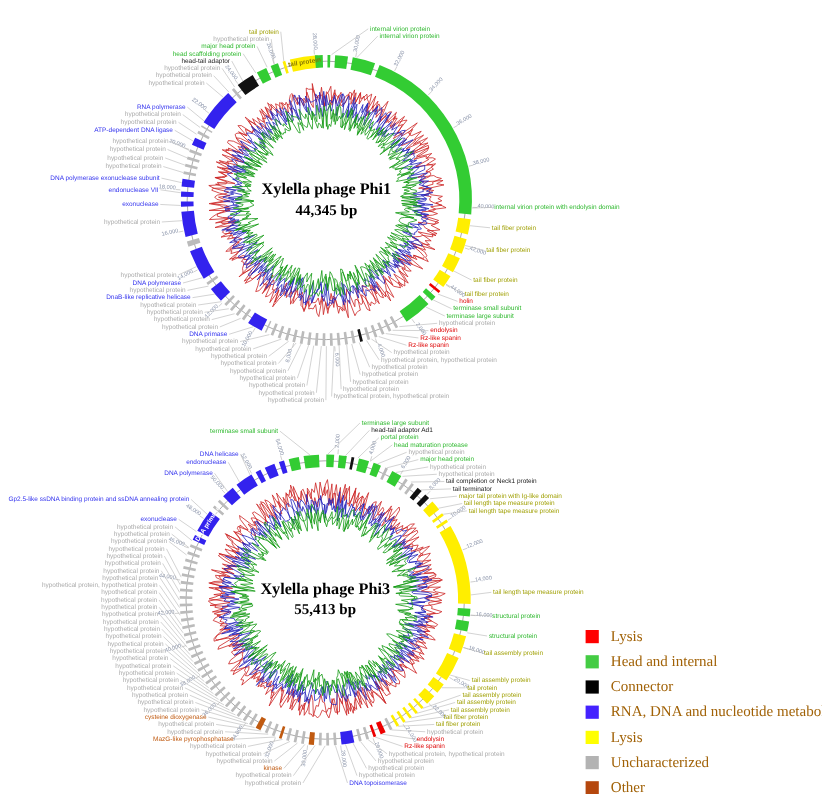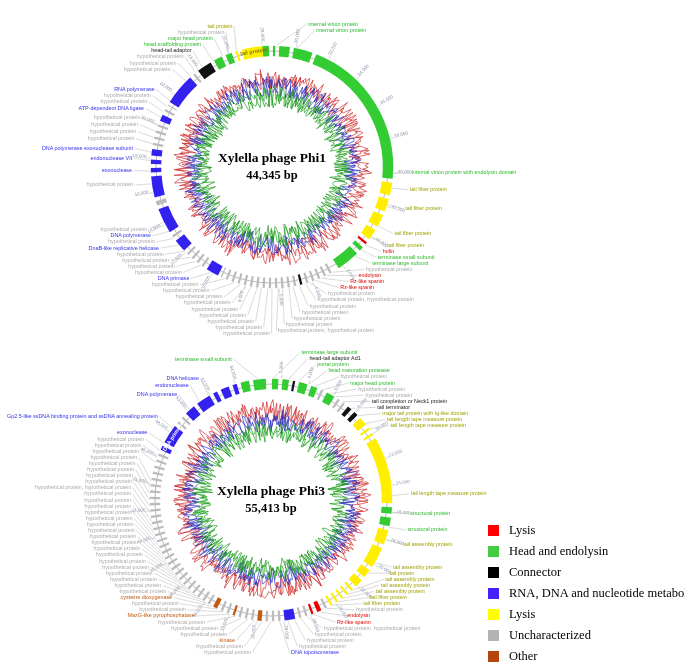--- a/index.html
+++ b/index.html
@@ -4,21 +4,21 @@
 <style>
   html,body{margin:0;padding:0;background:#fff;}
   .stage{position:relative;width:685px;height:662px;background:#fff;overflow:hidden;
          font-family:"Liberation Sans",sans-serif;}
   .stage svg{position:absolute;left:0;top:0;}
   .map-title{font-family:"Liberation Serif",serif;font-weight:bold;font-size:13.5px;fill:#000;}
   .map-size{font-family:"Liberation Serif",serif;font-weight:bold;font-size:12.5px;fill:#000;}
   .legend{position:absolute;left:488px;top:523px;}
   .legend-row{display:flex;align-items:center;height:15px;margin-bottom:6px;}
   .legend-swatch{width:11px;height:11px;margin-right:10px;flex:0 0 11px;}
-  .legend-label{font-family:"Liberation Serif",serif;font-size:12.5px;color:#000000;white-space:nowrap;}
+  .legend-label{font-family:"Liberation Serif",serif;font-size:12.5px;color:#a16207;white-space:nowrap;}
 </style>
 </head>
 <body>
 
 <div class="stage">
   <svg id="maps-svg" width="685" height="662" viewBox="0 0 685 662">
     <g id="g-phi1">
         <circle cx="272" cy="167" r="116" fill="none" stroke="#888" stroke-width="0.6"></circle>
         <path d="M272.0 78.8 L273.7 76.7 L275.7 71.9 L276.6 87.7 L278.9 77.2 L280.4 79.9 L281.9 81.3 L284.2 76.9 L284.6 85.5 L286.8 82.2 L289.0 79.4 L290.9 79.0 L291.6 83.2 L295.5 74.9 L294.3 85.9 L296.0 86.1 L300.5 77.2 L299.2 86.7 L303.3 80.0 L303.8 83.7 L307.0 80.4 L309.8 78.4 L307.4 88.2 L305.2 96.7 L311.1 88.2 L310.5 93.0 L315.8 86.6 L316.6 88.7 L316.4 92.4 L323.4 84.4 L319.6 93.7 L315.6 102.7 L321.7 96.6 L321.7 99.4 L323.2 100.0 L323.5 102.2 L329.9 97.0 L324.9 105.5 L328.6 103.7 L337.1 97.0 L331.6 105.3 L335.5 103.7 L332.7 108.8 L327.8 115.5 L335.0 111.1 L334.6 113.5 L343.9 107.9 L341.2 112.3 L343.1 113.0 L351.0 109.4 L345.8 115.3 L346.2 117.1 L338.5 124.1 L350.2 118.7 L350.6 120.5 L341.7 127.6 L356.9 121.1 L357.2 123.0 L356.1 125.6 L344.9 132.8 L355.4 129.9 L355.0 131.9 L357.3 132.9 L346.4 138.9 L353.1 138.1 L363.0 136.5 L359.3 139.6 L354.9 142.8 L358.4 143.5 L359.1 145.1 L357.7 147.2 L350.3 150.5 L352.0 151.7 L369.2 150.4 L363.9 153.1 L370.0 154.1 L352.3 158.0 L361.4 158.7 L358.1 160.7 L353.3 162.6 L359.3 164.0 L358.1 165.6 L358.4 167.3 L361.6 169.0 L368.3 171.0 L358.9 172.3 L363.0 174.3 L360.9 175.9 L351.7 176.5 L351.2 178.0 L350.4 179.4 L352.1 181.3 L365.6 185.5 L362.6 186.8 L348.4 185.2 L353.0 187.9 L354.5 190.0 L364.2 194.7 L360.2 195.3 L360.7 197.4 L352.2 196.2 L349.9 197.1 L346.3 197.3 L343.4 197.8 L362.5 208.0 L351.9 205.1 L342.6 202.4 L354.0 210.0 L355.7 213.0 L354.7 214.5 L356.9 218.0 L344.7 212.6 L344.8 214.7 L340.8 213.9 L335.3 212.0 L343.6 220.0 L336.4 216.6 L332.7 215.7 L337.0 221.2 L337.7 223.9 L332.5 221.4 L329.6 220.9 L336.2 229.4 L340.2 235.9 L333.7 231.8 L328.2 228.3 L335.4 238.9 L328.6 233.7 L323.7 230.3 L327.5 237.7 L319.3 229.8 L320.3 233.7 L321.3 238.0 L322.0 242.0 L321.2 243.9 L321.4 247.5 L314.6 239.6 L311.9 238.1 L313.8 245.0 L307.5 236.4 L313.4 251.9 L312.2 253.5 L309.3 251.6 L308.8 254.9 L304.0 247.9 L301.4 245.6 L302.2 252.8 L300.7 253.8 L297.5 249.5 L295.9 249.8 L295.7 255.6 L291.6 246.1 L288.8 240.9 L288.7 247.9 L287.5 249.8 L287.3 258.7 L285.3 256.9 L283.3 255.5 L281.6 255.4 L279.4 249.4 L277.6 246.6 L276.4 253.6 L274.8 255.4 L273.1 257.9 L271.4 252.0 L269.5 262.2 L268.4 246.5 L266.4 254.0 L265.2 248.3 L263.2 251.8 L261.5 252.3 L260.0 251.3 L257.7 255.4 L256.7 250.9 L253.3 259.7 L252.3 256.1 L250.8 254.5 L251.3 245.9 L249.9 245.1 L248.0 246.1 L248.0 240.8 L242.1 253.5 L242.2 247.9 L242.4 243.0 L238.6 248.0 L239.5 241.7 L236.4 244.8 L239.0 235.7 L229.2 251.8 L231.9 242.7 L231.7 239.6 L228.9 241.4 L223.8 246.6 L221.2 247.3 L225.8 237.1 L220.3 242.3 L222.2 236.6 L219.8 237.0 L219.3 234.9 L219.4 232.2 L221.5 227.2 L219.4 227.2 L217.3 227.3 L209.1 233.8 L204.3 236.1 L210.9 227.0 L216.8 219.2 L212.4 221.2 L199.2 230.7 L211.3 218.1 L205.2 221.1 L204.7 219.4 L206.2 216.2 L203.4 216.3 L203.1 214.5 L199.1 215.2 L197.3 214.4 L191.2 216.1 L201.1 208.3 L202.6 205.6 L196.9 206.9 L191.4 207.9 L199.4 202.1 L196.7 201.6 L194.8 200.7 L196.3 198.4 L193.4 197.8 L193.7 196.0 L184.2 197.6 L192.8 192.9 L189.7 192.1 L189.8 190.4 L192.3 188.1 L179.2 189.6 L196.4 183.9 L179.6 185.8 L193.2 181.5 L185.3 181.2 L181.0 180.1 L181.2 178.3 L191.7 175.4 L174.2 175.4 L191.1 172.4 L187.9 171.0 L176.2 169.7 L191.7 167.7 L186.7 166.1 L182.1 164.3 L191.7 163.1 L182.9 160.9 L176.5 158.6 L177.5 156.9 L190.2 156.7 L179.7 153.5 L188.4 153.2 L189.3 151.7 L179.1 147.9 L187.3 147.9 L188.4 146.5 L183.6 143.5 L190.2 143.5 L181.0 139.0 L198.1 142.7 L192.5 139.2 L182.7 133.8 L197.5 137.7 L197.5 136.0 L195.7 133.5 L203.3 135.3 L185.2 124.8 L190.8 125.6 L190.3 123.4 L202.5 128.2 L201.7 125.9 L198.3 122.0 L205.4 124.6 L199.1 118.6 L196.8 114.9 L200.3 115.3 L208.9 119.6 L198.8 109.8 L205.8 113.2 L205.5 110.8 L204.5 107.7 L210.3 110.6 L210.7 108.8 L212.5 108.4 L204.3 97.6 L213.2 104.3 L210.5 98.9 L216.8 103.5 L221.9 107.1 L220.9 103.4 L220.1 99.9 L216.4 92.1 L222.5 97.6 L224.3 97.3 L220.8 89.1 L224.6 91.7 L226.4 91.4 L225.7 86.8 L229.7 90.4 L234.8 96.4 L233.3 90.0 L233.0 85.5 L235.4 86.7 L240.5 94.1 L239.2 87.1 L241.1 87.4 L241.2 82.8 L241.9 79.5 L243.2 77.9 L246.2 81.7 L249.5 87.1 L249.7 81.2 L251.7 82.5 L254.1 85.4 L255.6 84.7 L255.7 76.7 L259.0 86.1 L261.1 89.6 L260.2 69.6 L263.7 85.1 L264.8 79.7 L266.5 79.7 L268.2 79.1 L270.1 88.2 L271.5 79.7 Z" fill="none" stroke="#cc2222" stroke-width="0.7" opacity="0.95"></path>
         <path d="M272.0 76.5 L273.7 78.1 L275.1 87.0 L276.9 82.0 L279.1 74.8 L279.8 86.3 L282.1 79.6 L283.1 84.7 L284.2 88.2 L286.1 86.3 L287.8 85.8 L291.3 77.0 L293.0 77.5 L292.4 86.9 L296.7 77.3 L295.9 86.2 L300.4 77.3 L300.7 82.2 L302.9 81.3 L305.8 78.5 L306.1 82.7 L307.1 84.8 L305.3 93.0 L313.1 80.0 L310.2 90.1 L315.0 84.3 L312.2 93.3 L315.2 91.3 L313.2 97.9 L319.4 90.9 L316.7 98.2 L317.3 100.1 L323.8 93.6 L326.3 93.1 L321.3 102.5 L330.4 93.6 L327.8 99.5 L331.0 98.4 L325.7 106.9 L332.6 101.8 L336.2 100.5 L339.2 100.1 L331.0 110.4 L332.8 110.9 L334.2 111.8 L347.7 102.4 L340.3 110.9 L342.3 111.5 L336.0 118.4 L334.6 121.4 L341.0 118.7 L353.0 112.6 L344.5 120.3 L356.3 114.9 L349.8 121.0 L356.7 119.1 L342.5 128.9 L357.3 123.0 L347.1 130.1 L350.4 130.3 L359.8 127.9 L355.8 131.6 L360.7 131.5 L362.9 132.6 L355.6 137.2 L360.5 137.4 L359.6 139.6 L361.2 140.9 L354.6 144.5 L348.3 147.8 L361.5 146.3 L363.8 147.7 L367.9 148.7 L360.5 151.9 L360.9 153.5 L348.9 156.9 L359.6 157.2 L357.8 159.0 L357.8 160.7 L359.0 162.3 L368.7 163.6 L364.9 165.5 L368.2 167.3 L363.2 169.1 L367.6 171.0 L371.7 173.1 L362.5 174.3 L357.2 175.5 L364.6 178.0 L360.6 179.3 L353.1 179.8 L365.5 183.7 L363.2 185.0 L362.5 186.7 L359.3 187.8 L366.6 191.5 L361.9 192.1 L355.9 192.2 L363.3 196.3 L348.5 193.2 L353.8 196.8 L359.3 200.7 L354.2 200.5 L358.0 204.0 L351.5 203.1 L352.6 205.4 L354.6 208.4 L344.3 205.0 L350.2 210.0 L353.6 213.9 L352.8 215.5 L344.9 212.7 L347.4 216.3 L338.7 212.5 L352.3 224.1 L344.9 220.9 L339.1 218.7 L331.5 214.7 L342.7 225.9 L339.9 225.8 L334.9 223.6 L340.0 230.7 L332.3 225.7 L337.4 233.1 L337.2 235.5 L337.4 238.3 L332.0 235.1 L333.8 239.8 L330.8 239.1 L328.2 238.6 L321.0 232.1 L321.3 235.0 L328.2 247.8 L322.2 242.3 L325.6 250.8 L313.5 234.7 L319.6 248.1 L317.0 247.2 L309.6 237.2 L316.1 253.1 L310.6 246.1 L306.0 240.3 L303.4 238.3 L301.7 238.0 L308.4 259.0 L305.9 257.6 L297.7 240.1 L296.3 240.4 L300.3 258.5 L298.6 259.2 L297.1 260.7 L295.8 263.1 L291.0 250.5 L289.3 250.6 L290.3 264.8 L286.1 251.1 L285.6 259.3 L283.4 256.3 L282.2 261.1 L279.2 247.7 L278.2 256.2 L275.9 244.5 L274.7 252.6 L273.2 261.2 L271.4 252.1 L269.9 249.1 L268.2 249.7 L265.7 263.8 L264.1 260.9 L263.0 253.8 L260.9 257.5 L259.2 256.9 L257.3 257.5 L257.6 246.1 L253.5 258.5 L252.2 256.3 L252.7 246.6 L251.9 243.5 L249.5 246.4 L247.3 248.3 L244.1 253.0 L246.6 240.3 L243.2 245.2 L242.8 241.8 L242.4 238.7 L238.4 244.3 L236.0 245.6 L232.3 249.4 L227.2 255.7 L232.5 241.6 L224.8 252.2 L228.7 241.6 L226.9 241.4 L228.4 236.0 L228.2 233.4 L218.6 244.7 L227.5 229.2 L216.0 242.2 L213.1 243.0 L215.0 237.7 L215.8 233.9 L217.4 229.6 L216.8 227.8 L210.2 232.6 L209.0 231.3 L203.5 234.3 L209.8 225.8 L208.6 224.6 L202.5 227.9 L202.4 225.6 L202.1 223.6 L203.1 220.6 L203.1 218.5 L201.2 217.9 L204.6 213.5 L202.6 212.9 L193.3 217.0 L196.7 212.8 L198.9 209.5 L192.4 211.3 L193.3 208.9 L188.2 209.5 L192.9 205.2 L201.7 199.3 L199.7 198.6 L197.9 197.7 L189.5 199.3 L192.1 196.5 L193.1 194.5 L187.3 194.7 L185.3 193.5 L187.6 191.0 L192.5 188.0 L196.1 185.5 L185.0 186.4 L184.5 184.8 L190.0 182.1 L174.5 183.0 L177.3 180.6 L180.6 178.4 L187.1 175.9 L192.0 173.9 L186.3 172.7 L183.1 171.2 L174.2 169.7 L186.2 167.7 L180.6 166.0 L178.9 164.2 L181.1 162.6 L188.4 161.3 L190.4 159.9 L178.5 157.0 L174.0 154.6 L182.7 154.0 L181.2 152.0 L195.8 152.9 L179.5 148.0 L184.5 147.3 L189.3 146.7 L182.0 143.1 L193.9 144.6 L184.9 140.2 L190.7 140.3 L180.2 134.9 L190.8 136.8 L189.2 134.4 L193.9 134.5 L185.1 128.8 L198.6 133.1 L188.4 126.4 L188.5 124.4 L195.7 126.3 L200.4 127.0 L189.6 118.9 L190.3 117.1 L194.6 117.7 L207.6 124.2 L197.0 115.1 L195.9 112.1 L197.4 111.0 L200.2 110.9 L205.5 113.0 L198.3 104.7 L201.1 104.7 L210.2 110.6 L211.1 109.2 L211.0 106.9 L207.2 100.6 L211.6 102.7 L218.0 107.3 L218.7 105.7 L214.3 98.0 L219.7 101.9 L218.8 98.2 L221.5 99.0 L217.6 90.7 L226.4 100.4 L221.7 90.4 L227.6 96.5 L223.0 85.7 L227.7 90.2 L231.7 94.0 L229.6 86.5 L232.1 87.7 L235.6 91.0 L234.8 85.4 L237.6 87.5 L238.4 85.2 L243.6 93.8 L242.3 85.9 L243.4 84.0 L243.6 79.2 L247.9 87.3 L247.9 81.4 L249.9 82.2 L253.1 88.3 L253.3 81.8 L255.7 85.2 L255.2 73.4 L257.2 74.4 L259.0 74.3 L260.8 74.4 L263.3 81.7 L264.9 80.2 L266.7 82.6 L267.9 72.7 L270.1 89.0 L271.6 83.9 Z" fill="none" stroke="#cc2222" stroke-width="0.7" opacity="0.95"></path>
@@ -547,21 +547,21 @@
     <text class="map-title" x="271" y="495" text-anchor="middle">Xylella  phage Phi3</text>
     <text class="map-size" x="271" y="512" text-anchor="middle">55,413 bp</text>
   </svg>
   <div class="legend" id="legend">
       <div class="legend-row">
         <div class="legend-swatch" style="background: rgb(255, 0, 0);"></div>
         <span class="legend-label">Lysis</span>
       </div>
       <div class="legend-row">
         <div class="legend-swatch" style="background: rgb(68, 204, 68);"></div>
-        <span class="legend-label">Head and endolysin</span>
+        <span class="legend-label">Head and internal</span>
       </div>
       <div class="legend-row">
         <div class="legend-swatch" style="background: rgb(0, 0, 0);"></div>
         <span class="legend-label">Connector</span>
       </div>
       <div class="legend-row">
         <div class="legend-swatch" style="background: rgb(68, 34, 255);"></div>
         <span class="legend-label">RNA, DNA and nucleotide metabolism</span>
       </div>
       <div class="legend-row">

